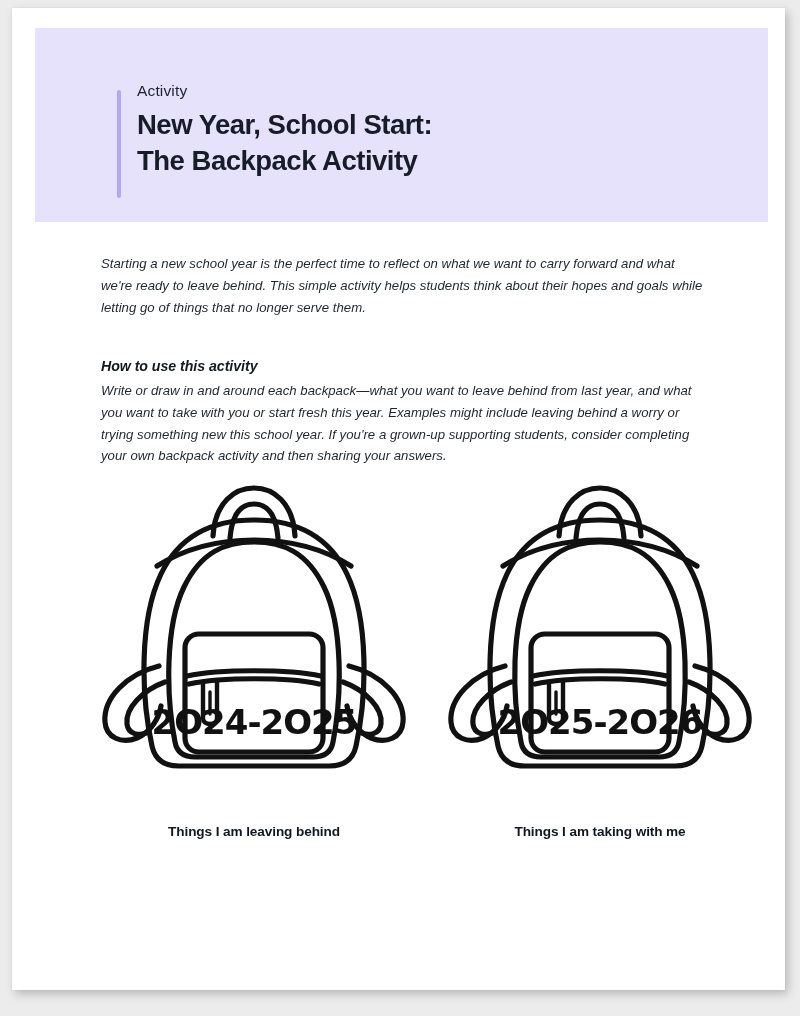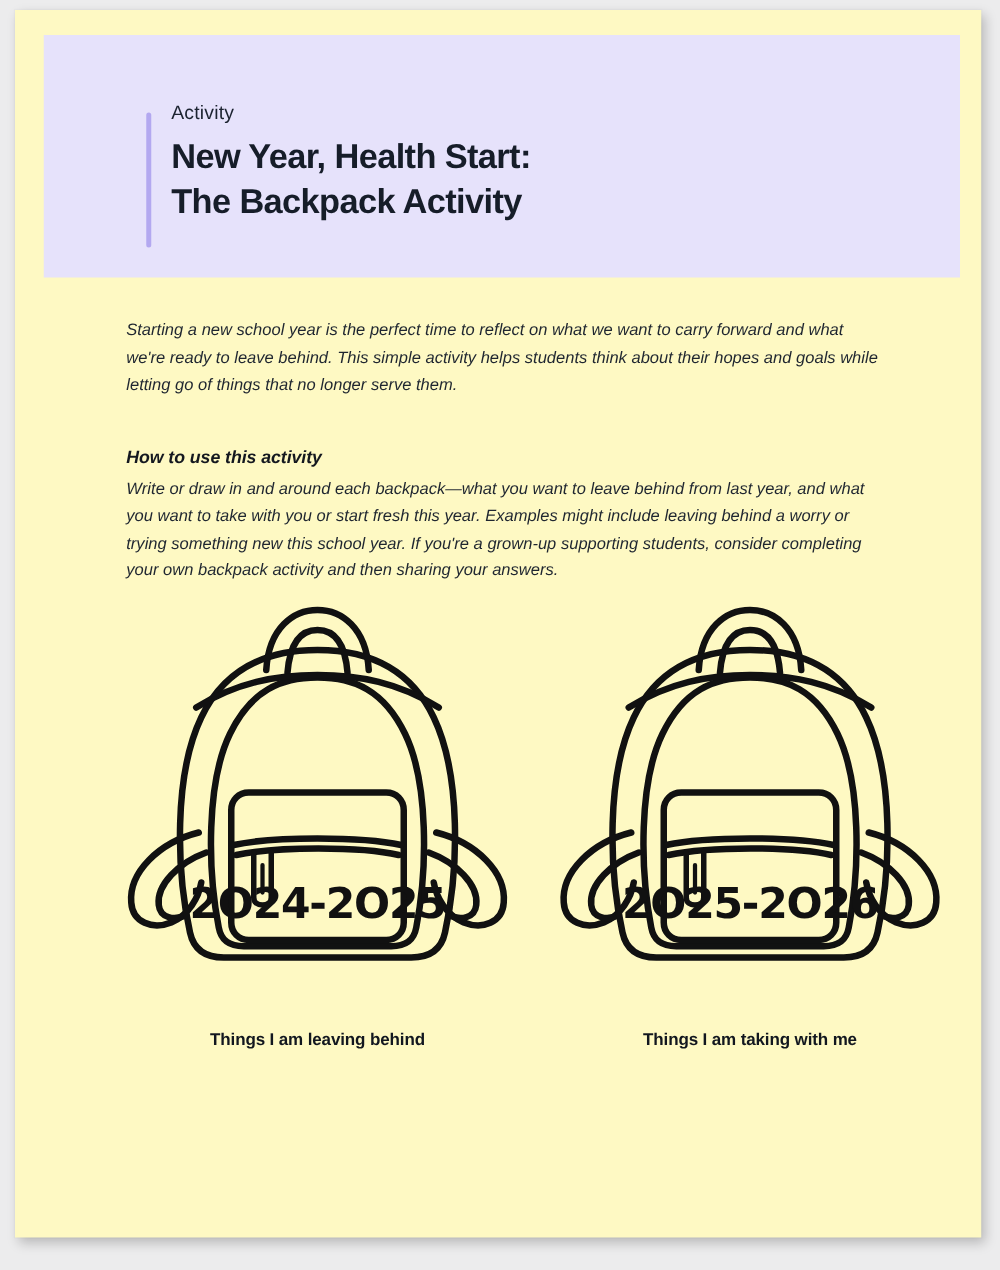--- a/index.html
+++ b/index.html
@@ -14,21 +14,21 @@
     overflow: hidden;
   }
 
   
   #page-sheet {
     position: absolute;
     left: 12px;
     top: 8px;
     width: 773px;
     height: 982px;
-    background: #fef9c3;
+    background: #ffffff;
     box-shadow: 3px 4px 9px rgba(0,0,0,0.22), 0 0 0 1px rgba(0,0,0,0.02);
   }
 
   
   #header-band {
     position: absolute;
     left: 23px;
     top: 20px;
     width: 733px;
     height: 194px;
@@ -164,21 +164,21 @@
 </style>
 </head>
 <body>
 
 <div id="page-sheet">
 
   <div id="header-band">
     <div id="header-inner">
       <div id="accent-bar"></div>
       <p id="eyebrow">Activity</p>
-      <h1 class="title-line">New Year, Health Start:</h1>
+      <h1 class="title-line">New Year, School Start:</h1>
       <h1 class="title-line">The Backpack Activity</h1>
     </div>
   </div>
 
   <div id="content">
     <p class="para">Starting a new school year is the perfect time to reflect on what we want to carry forward and what we're ready to leave behind. This simple activity helps students think about their hopes and goals while letting go of things that no longer serve them.</p>
     <h2 id="section-heading">How to use this activity</h2>
     <p class="para">Write or draw in and around each backpack—what you want to leave behind from last year, and what you want to take with you or start fresh this year. Examples might include leaving behind a worry or trying something new this school year. If you're a grown-up supporting students, consider completing your own backpack activity and then sharing your answers.</p>
   </div>
 

